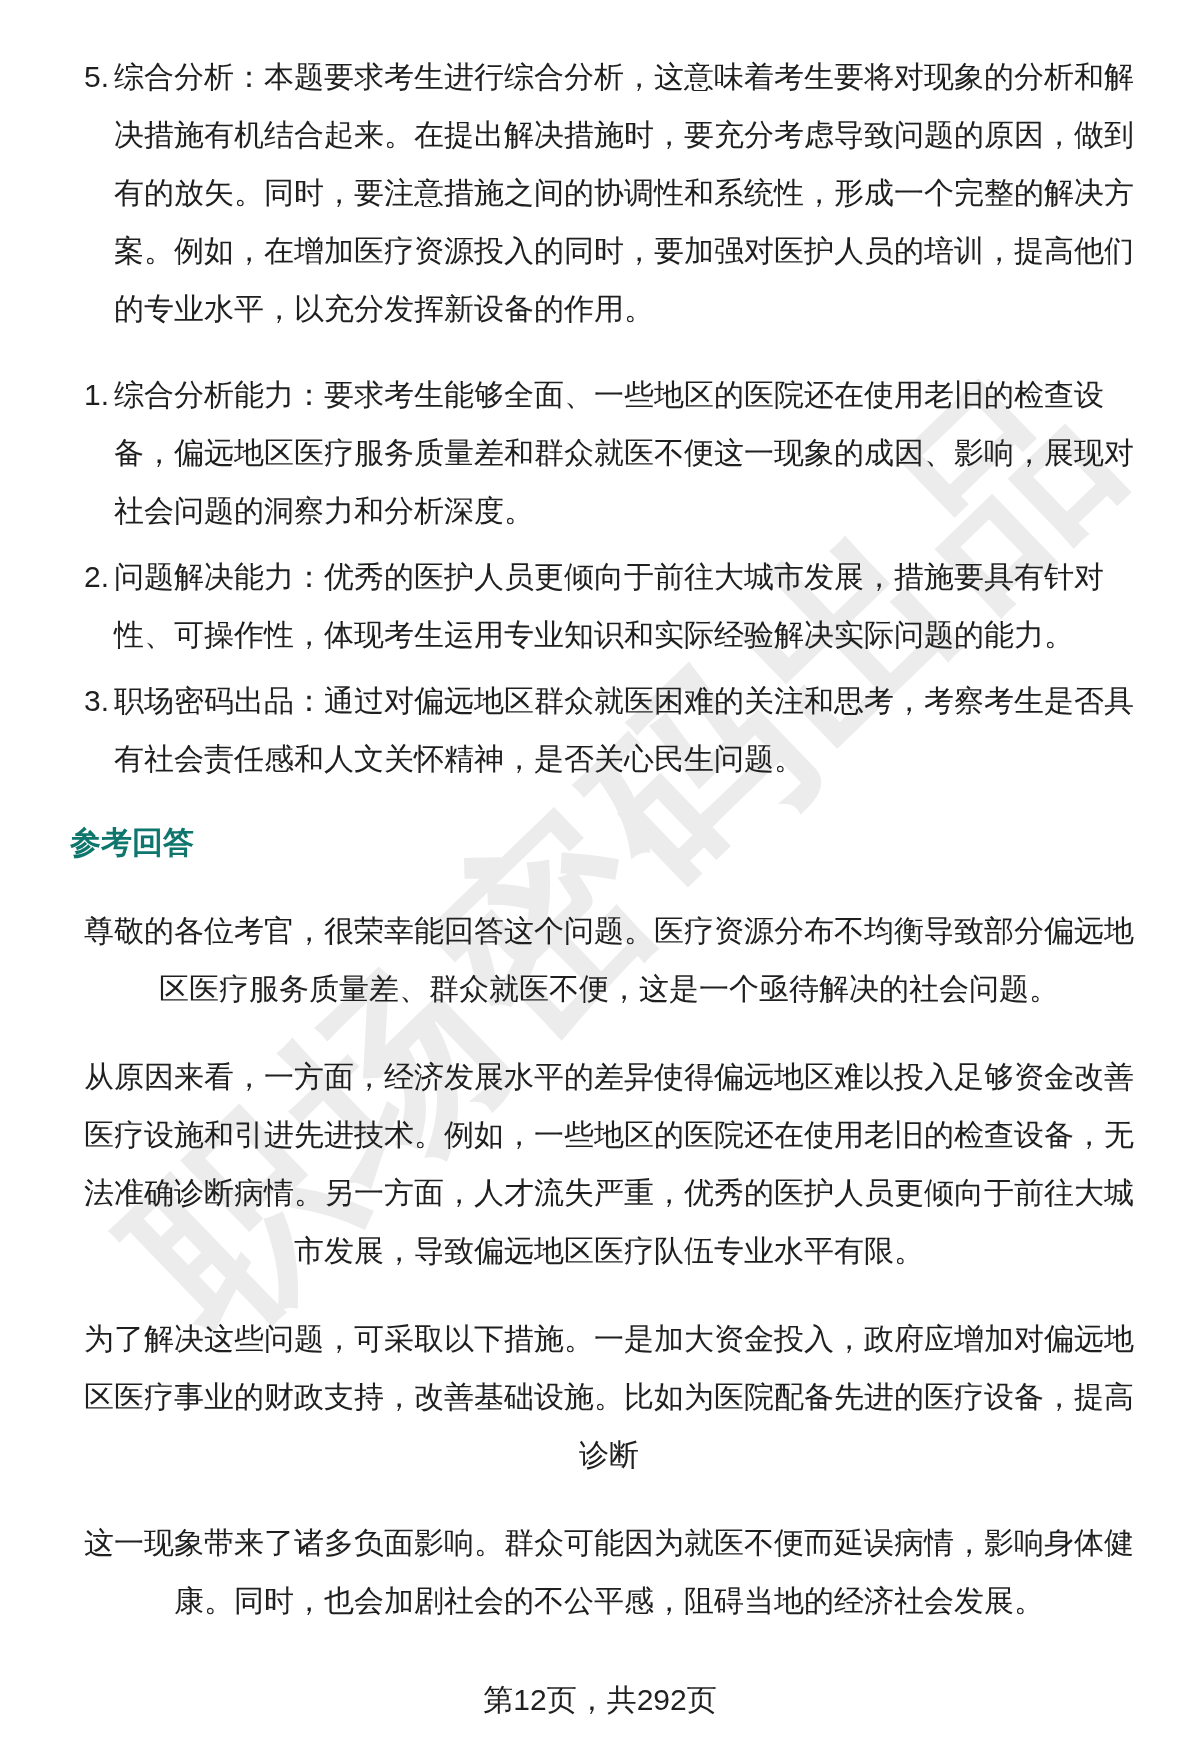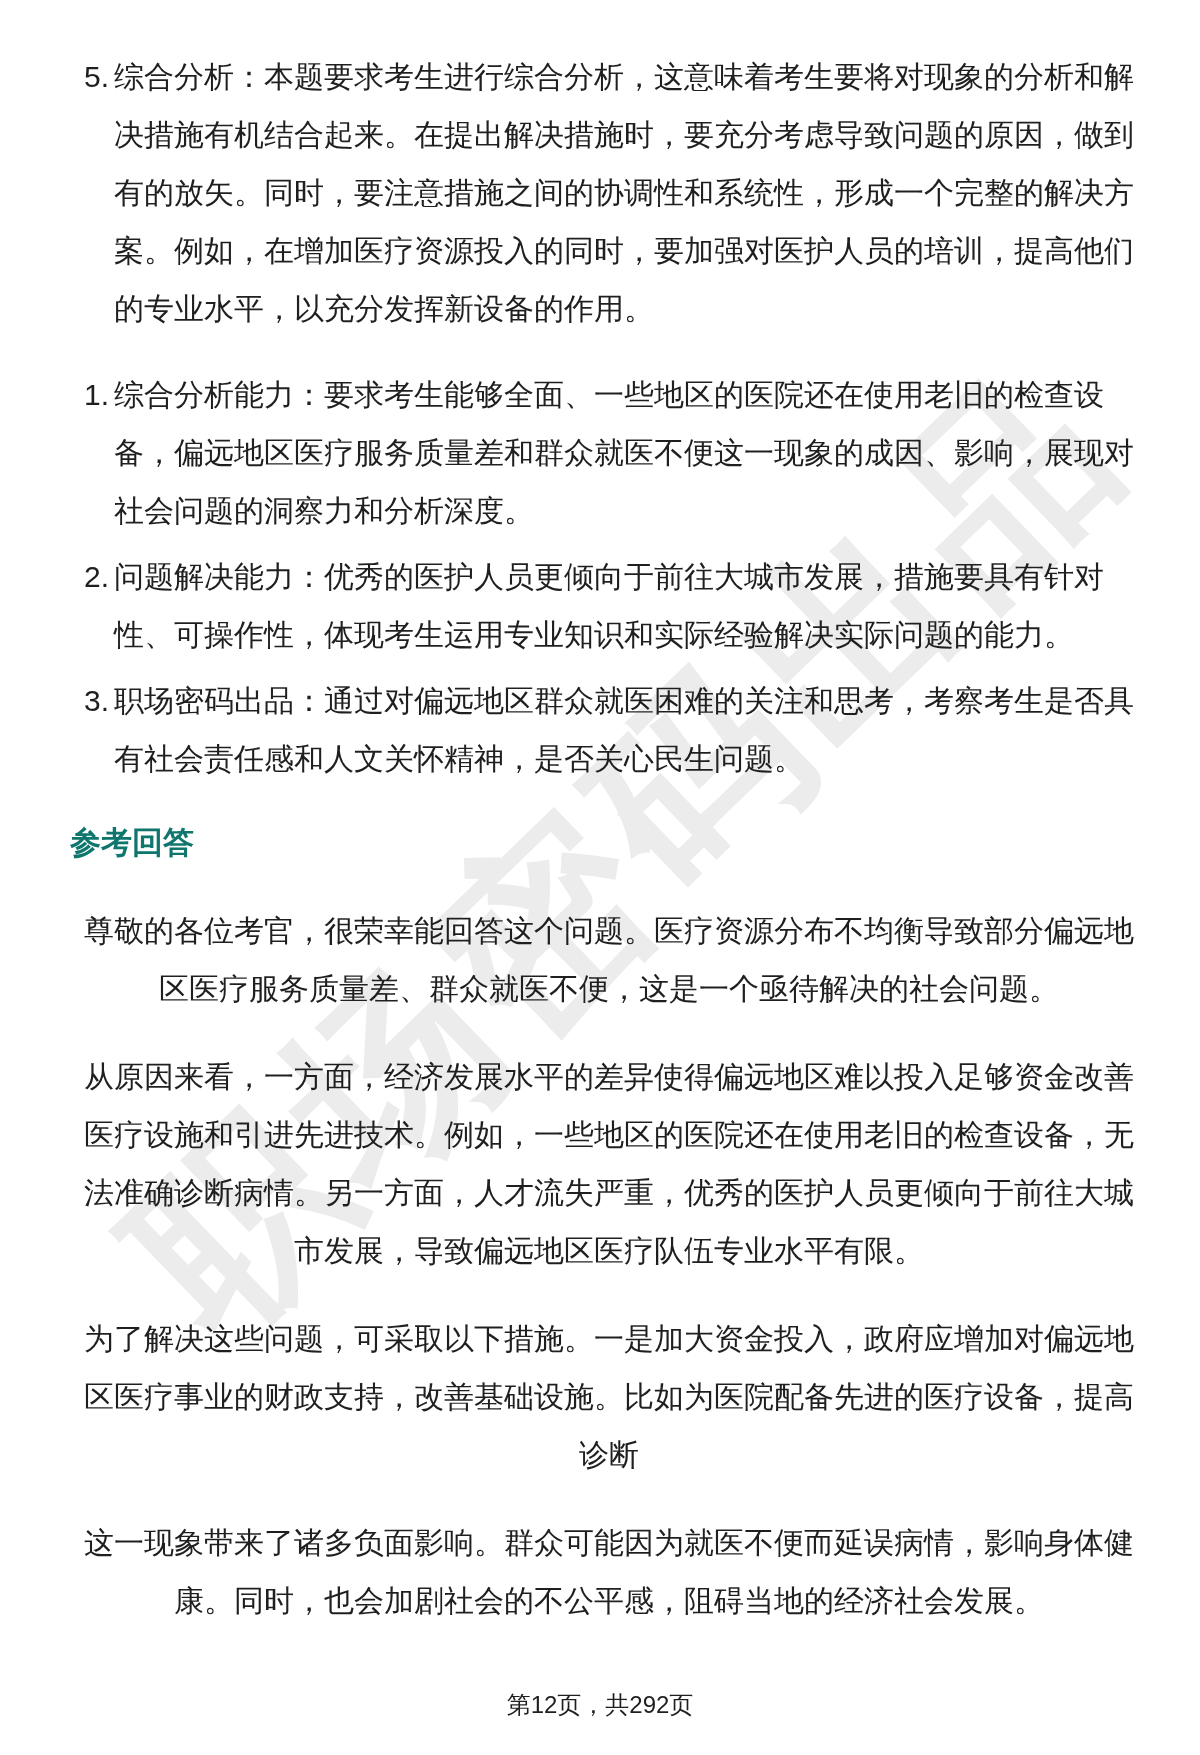--- a/index.html
+++ b/index.html
@@ -71,21 +71,21 @@
   .paragraph {
     margin-top: 30px;
     text-align: center;
   }
   .footer {
     position: absolute;
     left: 0;
     bottom: 34px;
     width: 1200px;
     text-align: center;
-    font-size: 24px;
+    font-size: 30px;
     z-index: 1;
   }
 </style>
 </head>
 <body>
 
 <div class="page">
 
   <div class="watermark">职场密码出品</div>
 

